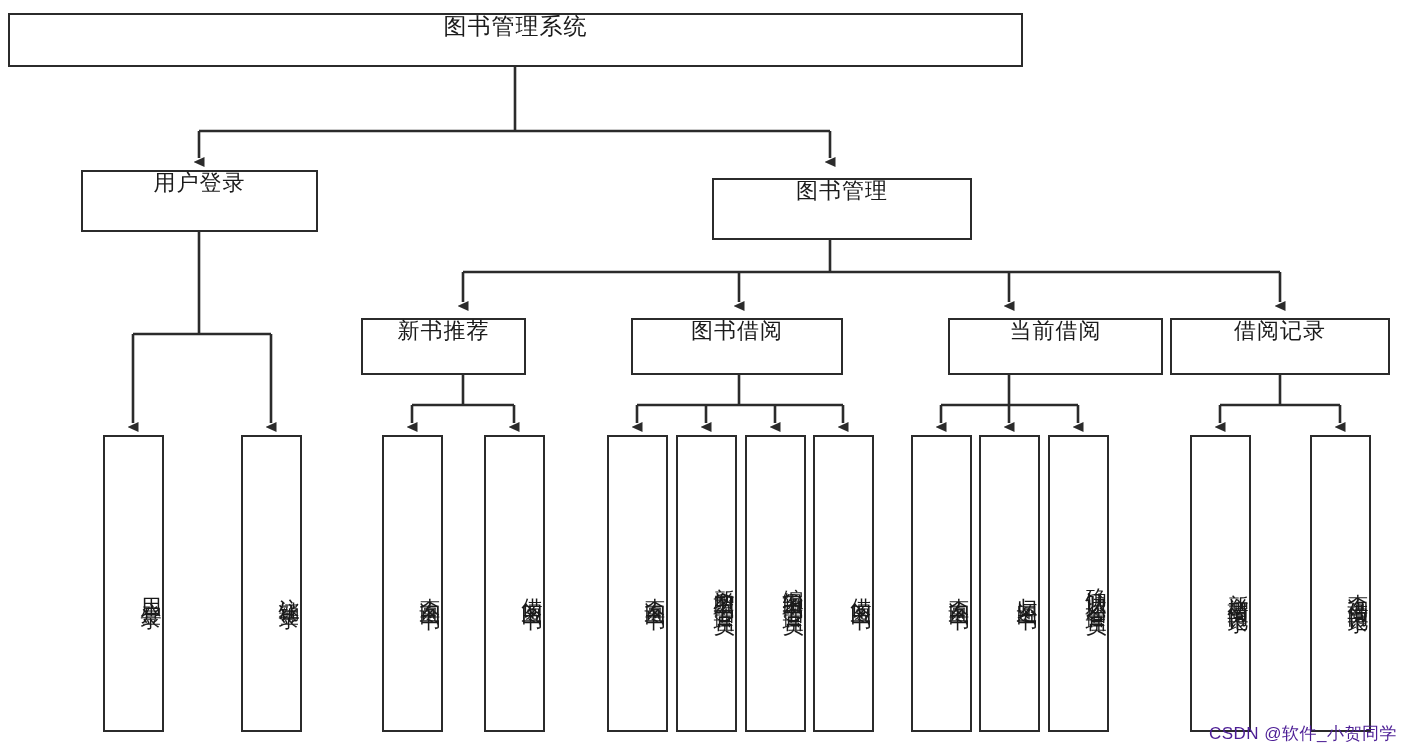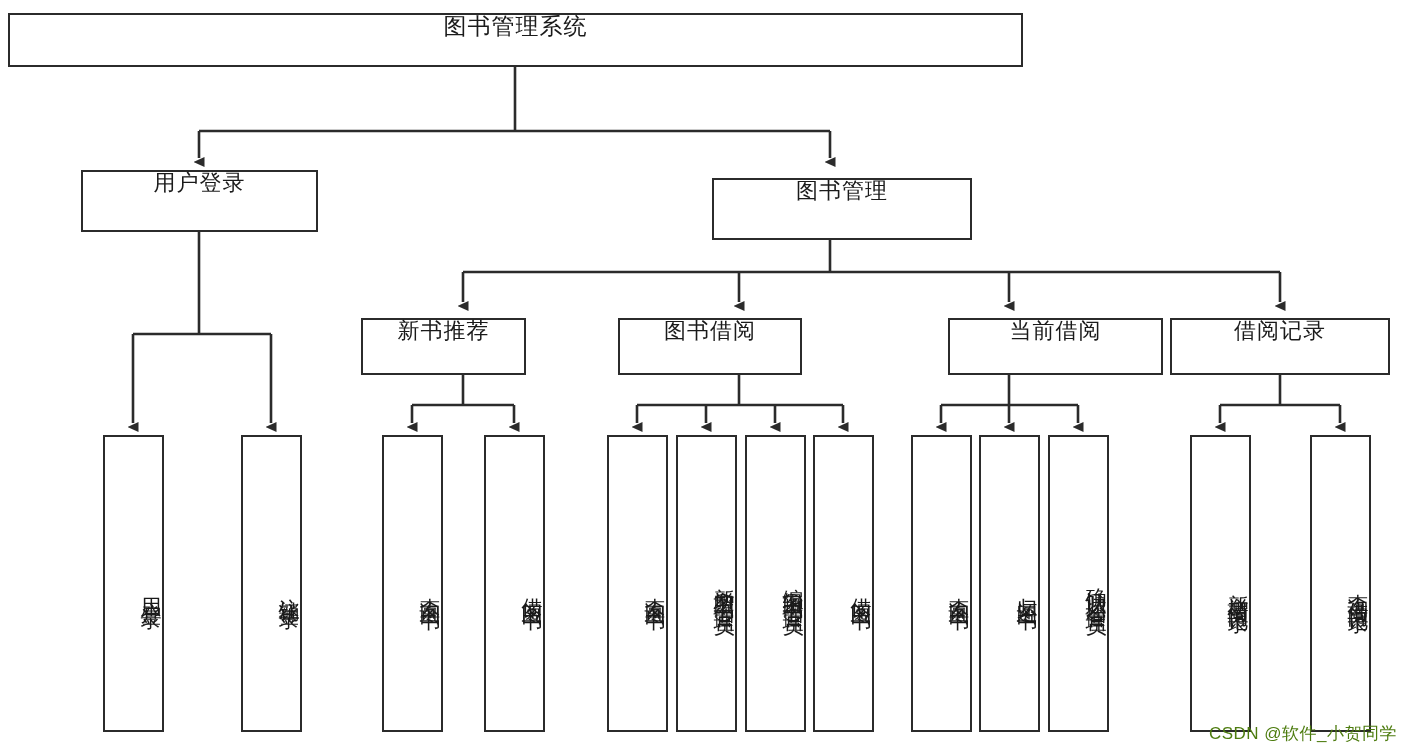--- a/index.html
+++ b/index.html
@@ -57,21 +57,21 @@
     letter-spacing: 4px;
     line-height: 1;
     white-space: nowrap;
   }
   #node-root .node-label { font-size: 23px; }
   .watermark {
     position: absolute;
     right: 8px;
     bottom: 2px;
     font-size: 17px;
-    color: #4d7c0f;
+    color: #4c1d95;
     white-space: nowrap;
     letter-spacing: 0.5px;
   }
 </style>
 </head>
 <body>
 
 <div id="diagram-root">
 
   <svg class="connectors" viewBox="0 0 1405 747" xmlns="http://www.w3.org/2000/svg">
@@ -131,21 +131,21 @@
   <div class="node horizontal" style="left:81px; top:170px; width:237px; height:62px;">
     <span class="node-label">用户登录</span>
   </div>
   <div class="node horizontal" style="left:712px; top:178px; width:260px; height:62px;">
     <span class="node-label">图书管理</span>
   </div>
 
   <div class="node horizontal" style="left:361px; top:318px; width:165px; height:57px;">
     <span class="node-label">新书推荐</span>
   </div>
-  <div class="node horizontal" style="left:618px; top:318px; width:184px; height:57px;">
+  <div class="node horizontal" style="left:631px; top:318px; width:212px; height:57px;">
     <span class="node-label">图书借阅</span>
   </div>
   <div class="node horizontal" style="left:902px; top:318px; width:215px; height:57px;margin-left:46px;">
     <span class="node-label">当前借阅</span>
   </div>
   <div class="node horizontal" style="left:1170px; top:318px; width:220px; height:57px;font-family:Liberation Serif, serif;">
     <span class="node-label">借阅记录</span>
   </div>
 
   <div class="node vertical" style="left:103px; top:435px; width:61px; height:297px;">

